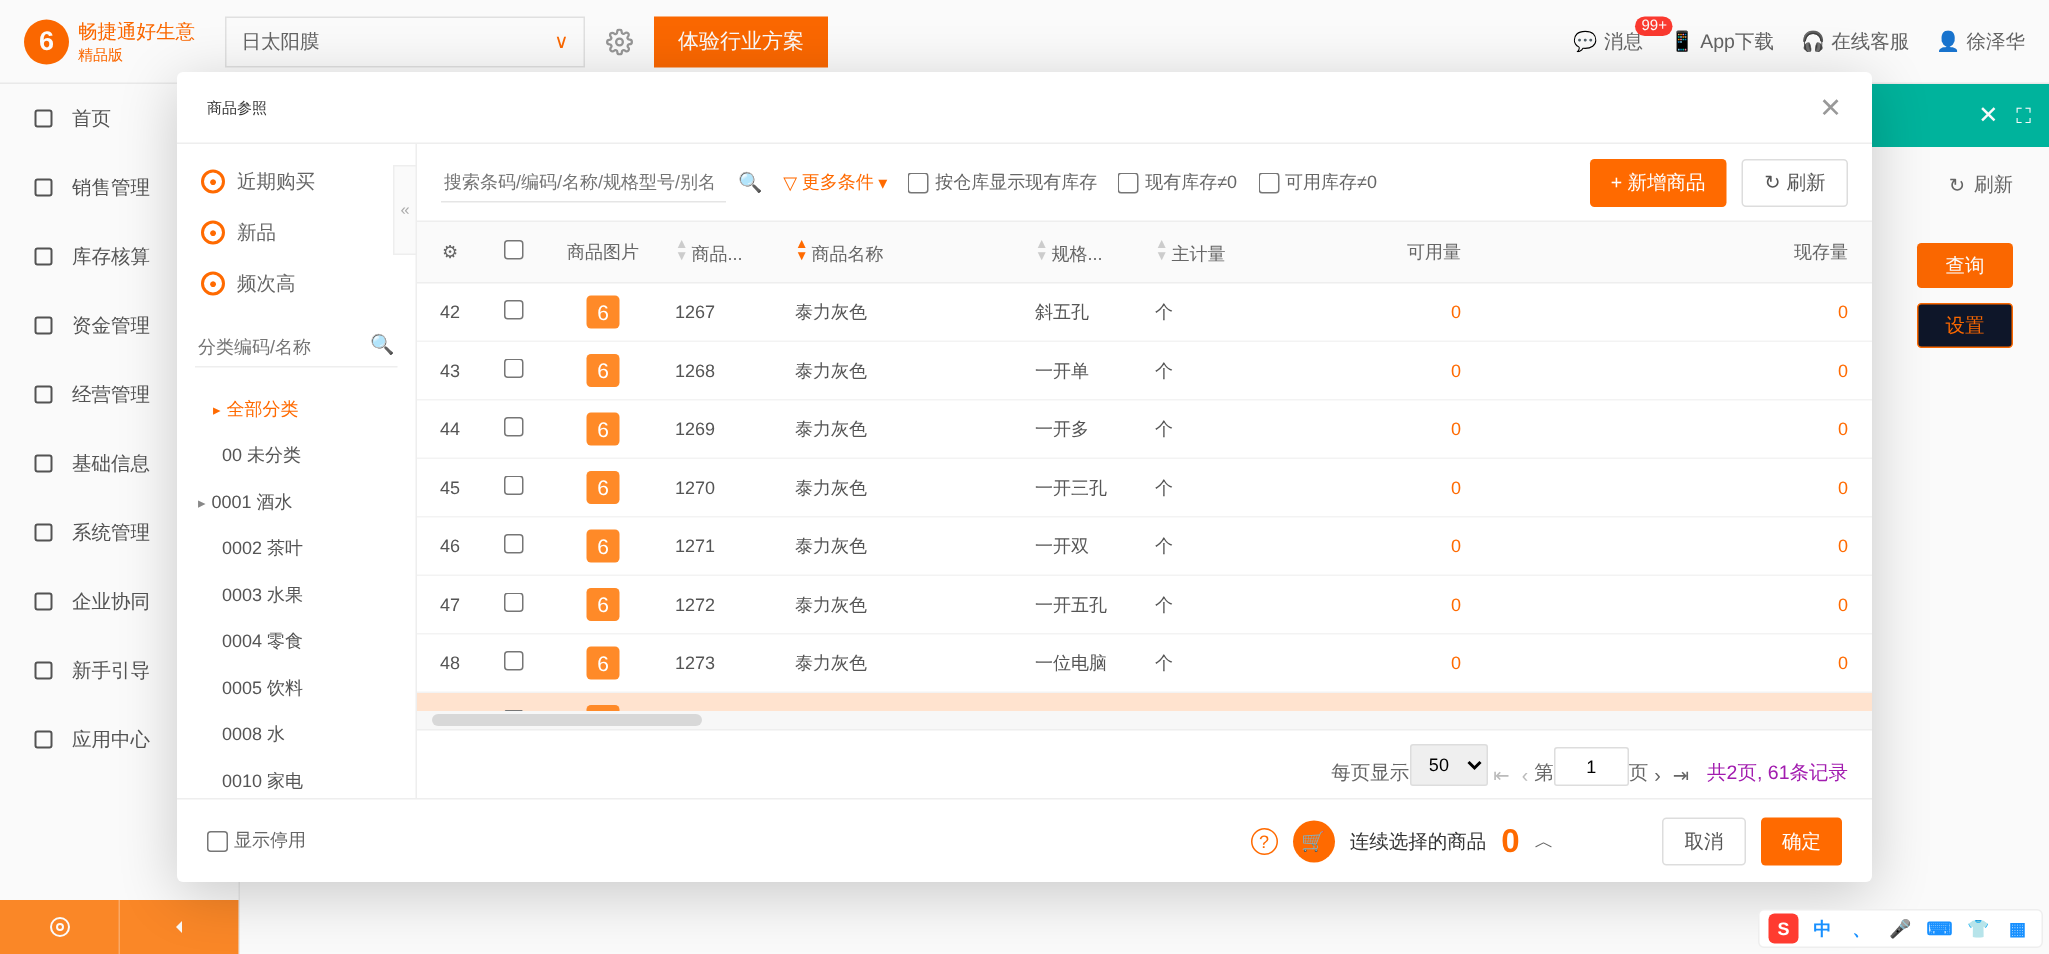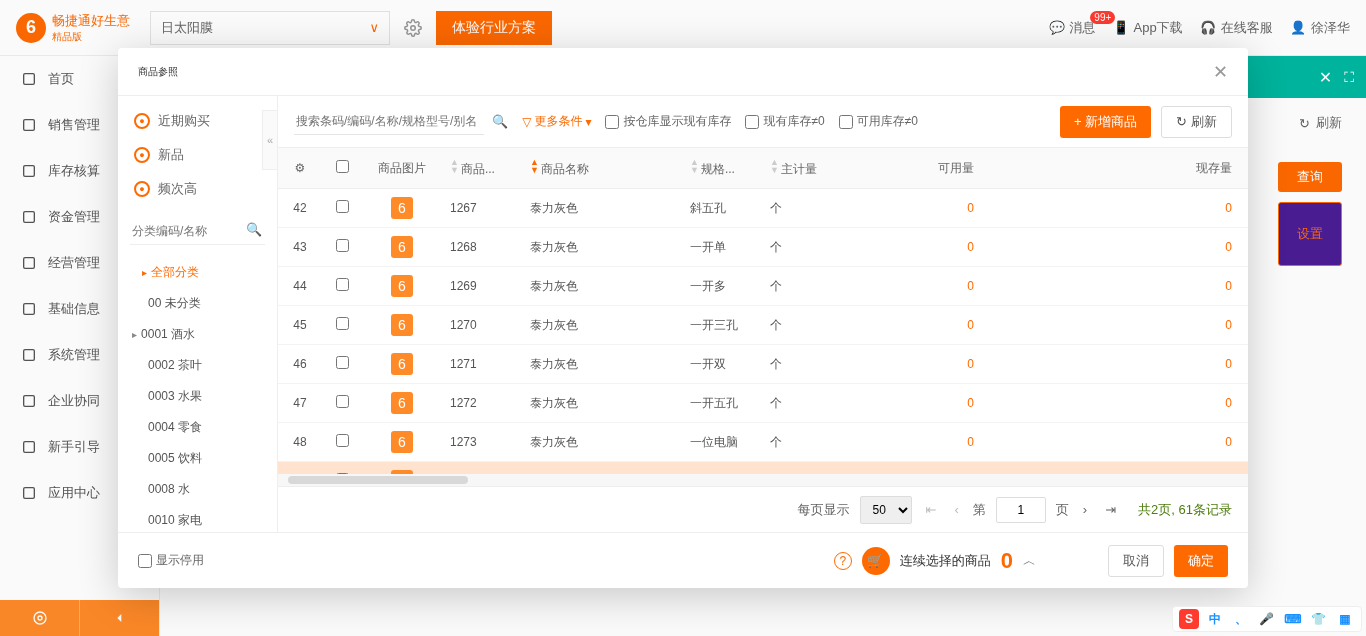--- a/index.html
+++ b/index.html
@@ -81,25 +81,25 @@
 .grid td { padding: 8px 8px; border-bottom: 1px solid #f3f3f3; color: #555; font-size: 12px; }
 .grid tr.hl td { background: #ffe3cf; }
 .grid .num-r { text-align: right; color: #ff6a00; }
 .grid .center { text-align: center; }
 .pimg { width: 22px; height: 22px; background: #ff8a28; border-radius: 3px; display: inline-flex; align-items: center; justify-content: center; color: #fff; font-size: 14px; }
 .scrollbar-stub { height: 12px; background: #f7f7f7; position: relative; }
 .scrollbar-stub::after { content: ""; position: absolute; left: 10px; width: 180px; top: 2px; height: 8px; background: #d8d8d8; border-radius: 4px; }
 
 
 .pager { height: 46px; display: flex; align-items: center; padding: 0 16px; gap: 10px; border-top: 1px solid #eee; }
-.pager-left { margin-left: auto; display: flex; align-items: center; gap: 10px; color: #666; }
+.pager-left { margin-left: auto; display: flex; align-items: flex-end; color: #666; }
 .pager select, .pager input { border: 1px solid #ddd; padding: 5px 8px; border-radius: 2px; font-size: 12px; }
 .pager input { width: 50px; text-align: center; }
 .pg-nav { color: #bbb; cursor: pointer; padding: 0 4px; }
-.pg-info { color: #4d7c0f; margin-left: 8px; }
+.pg-info { color: #a21caf; margin-left: 8px; }
 
 
 .mfoot { height: 56px; border-top: 1px solid #eee; display: flex; align-items: center; padding: 0 20px; gap: 12px; }
 .mfoot .chk { color: #666; }
 .mfoot-mid { margin-left: auto; display: flex; align-items: center; gap: 10px; }
 .help-ic { color: #ff6a00; border: 1.5px solid #ff6a00; border-radius: 50%; width: 18px; height: 18px; display: inline-flex; align-items: center; justify-content: center; font-size: 12px; }
 .cart-ic { width: 28px; height: 28px; background: #ff6a00; border-radius: 50%; color: #fff; display: inline-flex; align-items: center; justify-content: center; }
 .sel-count { color: #ff6a00; font-size: 22px; font-weight: bold; }
 .mfoot-btns { margin-left: 60px; display: flex; gap: 10px; }
 
@@ -257,21 +257,21 @@
   <span class="x">✕</span>
   <span class="expand">⛶</span>
 </div>
 
 <div style="position:absolute; right:24px; top:114px; display:flex; align-items:center; gap:6px; color:#666;">
   <span>↻</span>
   <span>刷新</span>
 </div>
 <div class="page-toolbar-r" style="top:150px;">
   <button class="obtn" style="background:#ff6a00;color:#fff;border:none;padding:6px 18px;border-radius:3px;">查询</button>
-  <button class="wbtn" style="background:#4c1d95;border:1px solid #ff6a00;color:#ff6a00;padding:22px 18px;border-radius:3px;">设置</button>
+  <button class="wbtn" style="background:#0f172a;border:1px solid #ff6a00;color:#ff6a00;padding:5px 18px;border-radius:3px;">设置</button>
 </div>
 
 <div class="modal-mask"></div>
 <div class="modal">
   <div class="modal-head">
     <span class="modal-title">商品参照</span>
     <span class="modal-close">✕</span>
   </div>
 
   <div class="modal-body">

